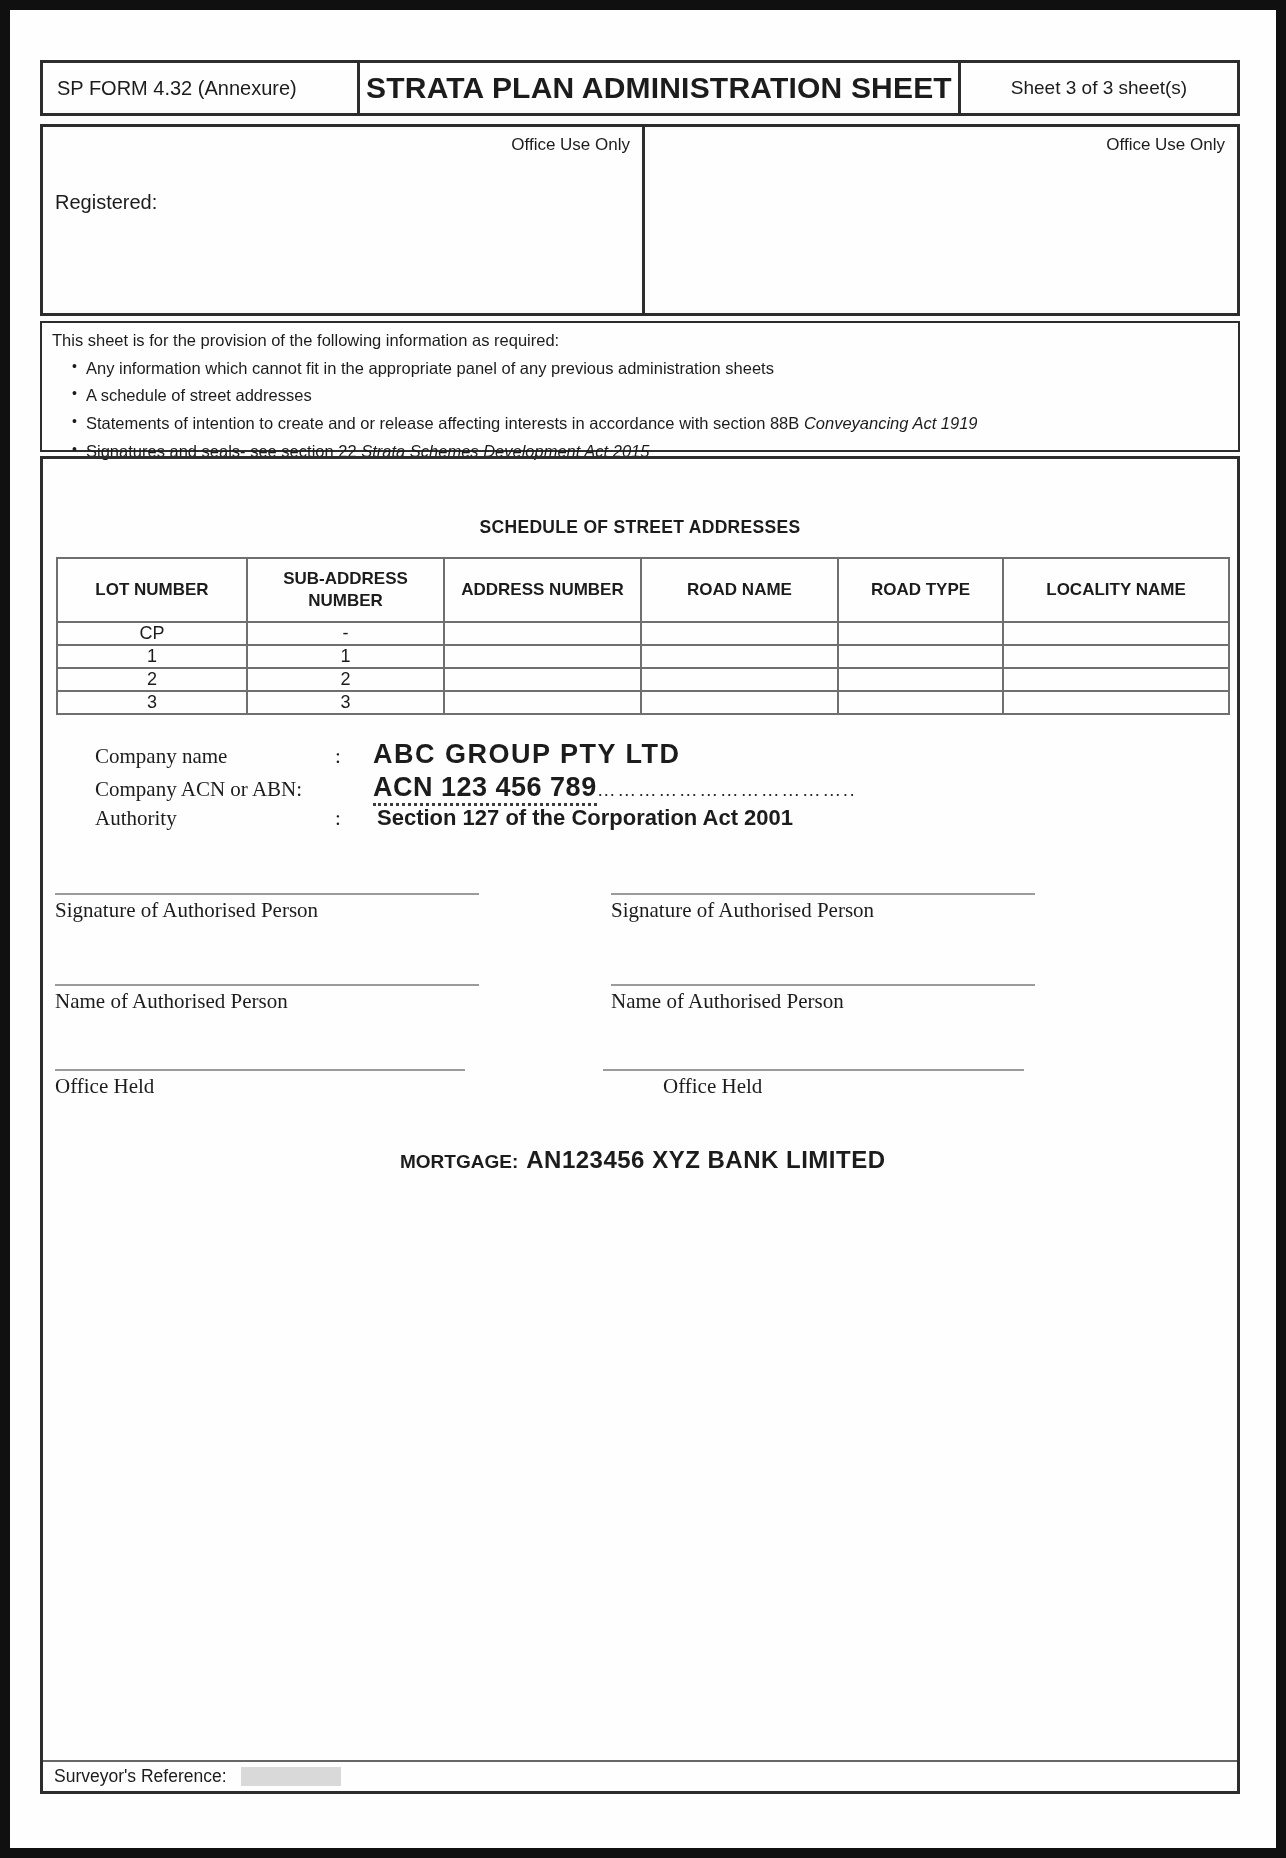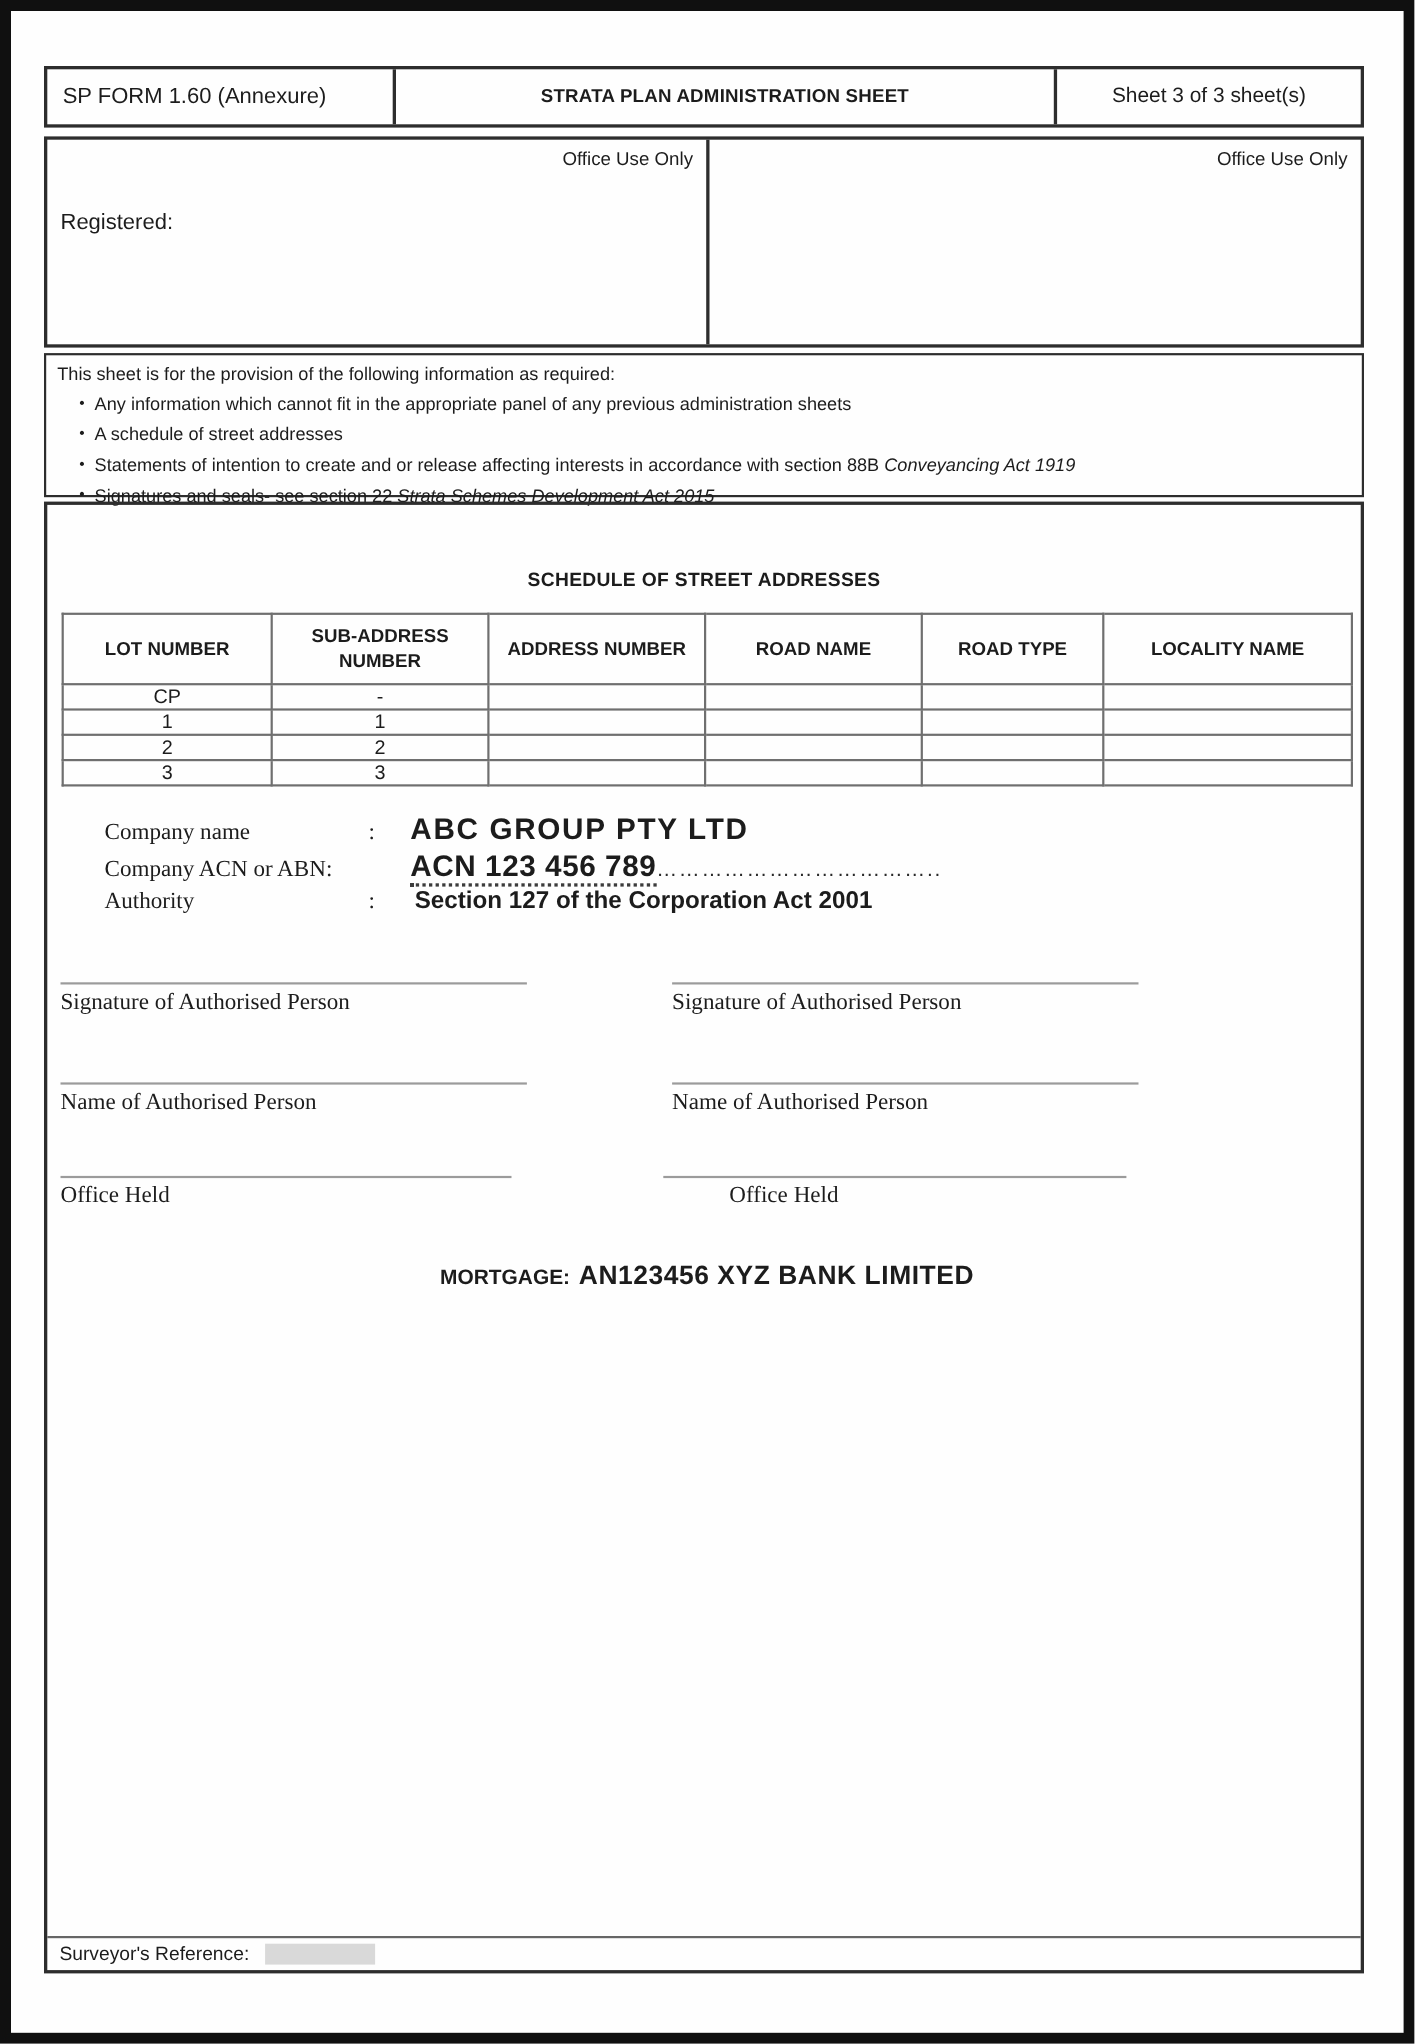--- a/index.html
+++ b/index.html
@@ -4,21 +4,21 @@
 <style>
   * { box-sizing: border-box; margin: 0; padding: 0; }
   html,body { background:#ffffff; }
   body { width:1286px; height:1858px; font-family:"Liberation Sans","DejaVu Sans",sans-serif; color:#1c1c1c; }
   .page { width:1286px; height:1858px; border:10px solid #101010; padding:50px 36px 0 30px; background:#fefefe; position:relative; }
   .form { width:1200px; position:relative; }
 
   
   .hdr { display:flex; height:56px; border:3px solid #2d2d2d; }
   .hdr-left { width:317px; border-right:3px solid #2d2d2d; display:flex; align-items:center; padding-left:14px; font-size:20px; }
-  .hdr-mid { flex:1; display:flex; align-items:center; justify-content:center; font-weight:bold; font-size:17px; letter-spacing:0.2px; }
+  .hdr-mid { flex:1; display:flex; align-items:center; justify-content:center; font-weight:bold; font-size:30px; letter-spacing:0.2px; }
   .hdr-right { width:279px; border-left:3px solid #2d2d2d; display:flex; align-items:center; justify-content:center; font-size:19px; }
 
   
   .office { display:flex; height:192px; margin-top:8px; border:3px solid #2d2d2d; }
   .office-left { width:602px; border-right:3px solid #2d2d2d; position:relative; }
   .office-right { flex:1; position:relative; }
   .ouo { position:absolute; top:8px; right:12px; font-size:17px; }
   .registered { position:absolute; top:64px; left:12px; font-size:20px; }
 
   
@@ -68,21 +68,21 @@
   .surv { position:absolute; left:0; right:0; bottom:0; height:31px; border-top:2px solid #666666; display:flex; align-items:center; padding-left:11px; font-size:17.5px; }
   .surv-box { width:100px; height:19px; background:#d9d9d9; margin-left:14px; }
 </style>
 </head>
 <body>
 
 <div class="page">
   <div class="form">
 
     <div class="hdr">
-      <div class="hdr-left">SP FORM 1.60 (Annexure)</div>
+      <div class="hdr-left">SP FORM 4.32 (Annexure)</div>
       <div class="hdr-mid">STRATA PLAN ADMINISTRATION SHEET</div>
       <div class="hdr-right">Sheet 3 of 3 sheet(s)</div>
     </div>
 
     <div class="office">
       <div class="office-left">
         <div class="ouo">Office Use Only</div>
         <div class="registered">Registered:</div>
       </div>
       <div class="office-right">

